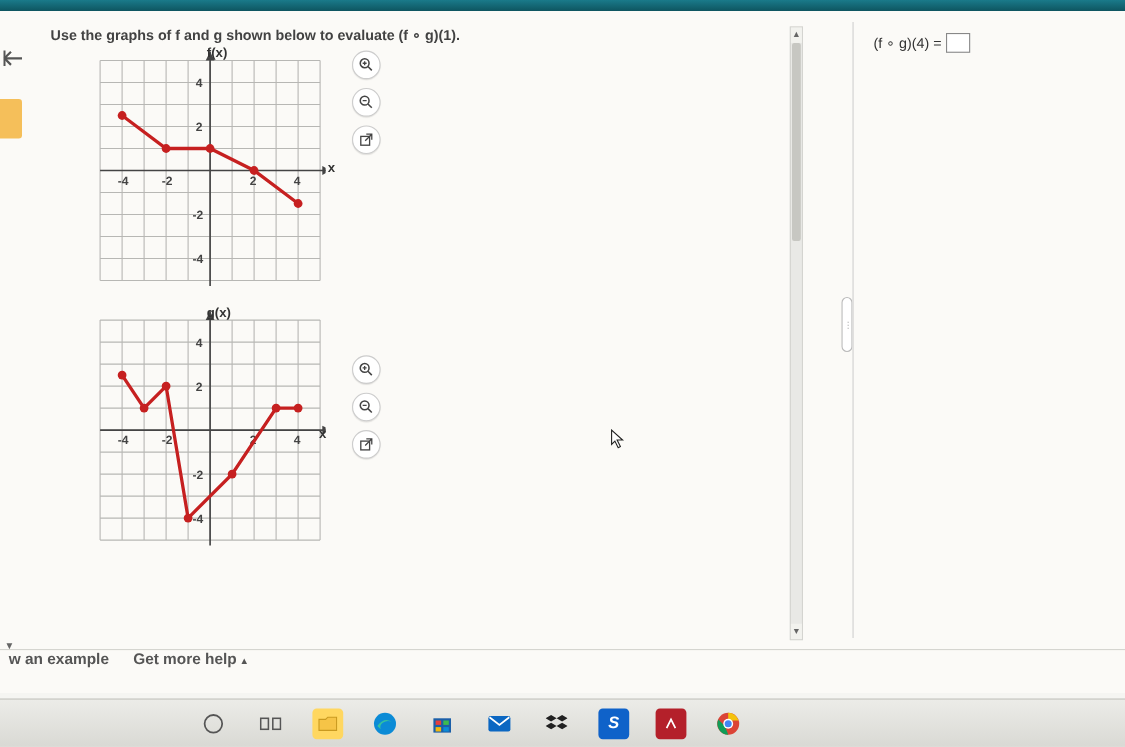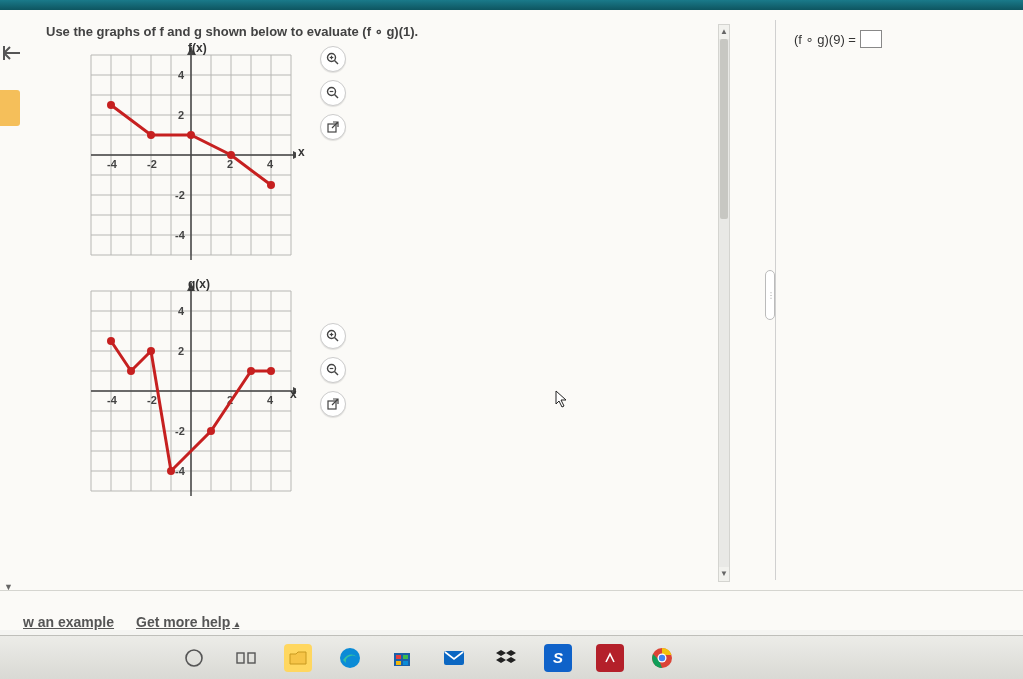--- a/index.html
+++ b/index.html
@@ -23,21 +23,21 @@
 .answer-box{display:inline-block;width:22px;height:18px;border:1px solid #888;background:#fff;}
 .left-strip{position:absolute;left:0;top:80px;width:20px;height:490px;}
 .left-strip .tab{position:absolute;left:0;top:0;width:20px;height:36px;background:#f5bf5a;border-top-right-radius:3px;border-bottom-right-radius:3px;}
 .left-strip .up{position:absolute;left:4px;top:-2px;font-size:9px;color:#666;}
 .left-strip .dn{position:absolute;left:4px;bottom:-12px;font-size:9px;color:#666;}
 .scroll-track{position:absolute;left:718px;top:14px;width:12px;height:558px;background:#e9e9e6;border:1px solid #d4d4d0;}
 .scroll-track .up{position:absolute;top:0;left:0;right:0;height:14px;text-align:center;font-size:8px;color:#666;line-height:14px;background:#f2f2ee;}
 .scroll-track .dn{position:absolute;bottom:0;left:0;right:0;height:14px;text-align:center;font-size:8px;color:#666;line-height:14px;background:#f2f2ee;}
 .scroll-track .thumb{position:absolute;left:1px;right:1px;top:14px;height:180px;background:#c7c7c2;border-radius:2px;}
 .divider-handle{position:absolute;right:248px;top:260px;width:10px;height:50px;border:1px solid #bbb;border-radius:5px;background:#fff;display:flex;align-items:center;justify-content:center;font-size:8px;color:#999;letter-spacing:-2px;}
-.footer-links{position:absolute;left:0;bottom:0;right:0;height:40px;border-top:1px solid #d5d5d0;background:#fbfaf7;display:flex;align-items:flex-end;gap:22px;padding-left:23px;font-size:14px;font-weight:bold;color:#555;text-decoration:underline;}
+.footer-links{position:absolute;left:0;bottom:0;right:0;height:40px;border-top:1px solid #d5d5d0;background:#fbfaf7;display:flex;align-items:flex-start;gap:22px;padding-left:8px;font-size:14px;font-weight:bold;color:#555;}
 .footer-links .link{cursor:pointer;}
 .footer-links .caret{font-size:9px;margin-left:2px;}
 .taskbar{position:absolute;left:0;bottom:0;right:0;height:44px;background:linear-gradient(to top,#d9d9d4,#ecece8);border-top:1px solid #bfbfba;display:flex;align-items:center;gap:24px;padding-left:180px;}
 .tb-icon{width:28px;height:28px;border-radius:4px;display:flex;align-items:center;justify-content:center;font-size:15px;}
 .cursor{position:absolute;left:555px;top:380px;font-size:16px;color:#333;pointer-events:none;}
 </style>
 </head>
 <body>
 
 <div class="topbar"></div>
@@ -224,21 +224,21 @@
   <div class="scroll-track">
     <div class="up">▲</div>
     <div class="thumb"></div>
     <div class="dn">▼</div>
   </div>
 
   <div class="divider-handle">⋮</div>
 
   <div class="answer-panel">
     <div class="answer-line">
-      <span>(f ∘ g)(9) =</span>
+      <span>(f ∘ g)(4) =</span>
       <span class="answer-box"></span>
     </div>
   </div>
 
   <div class="footer-links">
     <span class="link">w an example</span>
     <span class="link"><span>Get more help</span><span class="caret"> ▴</span></span>
   </div>
 
   <div class="cursor">

